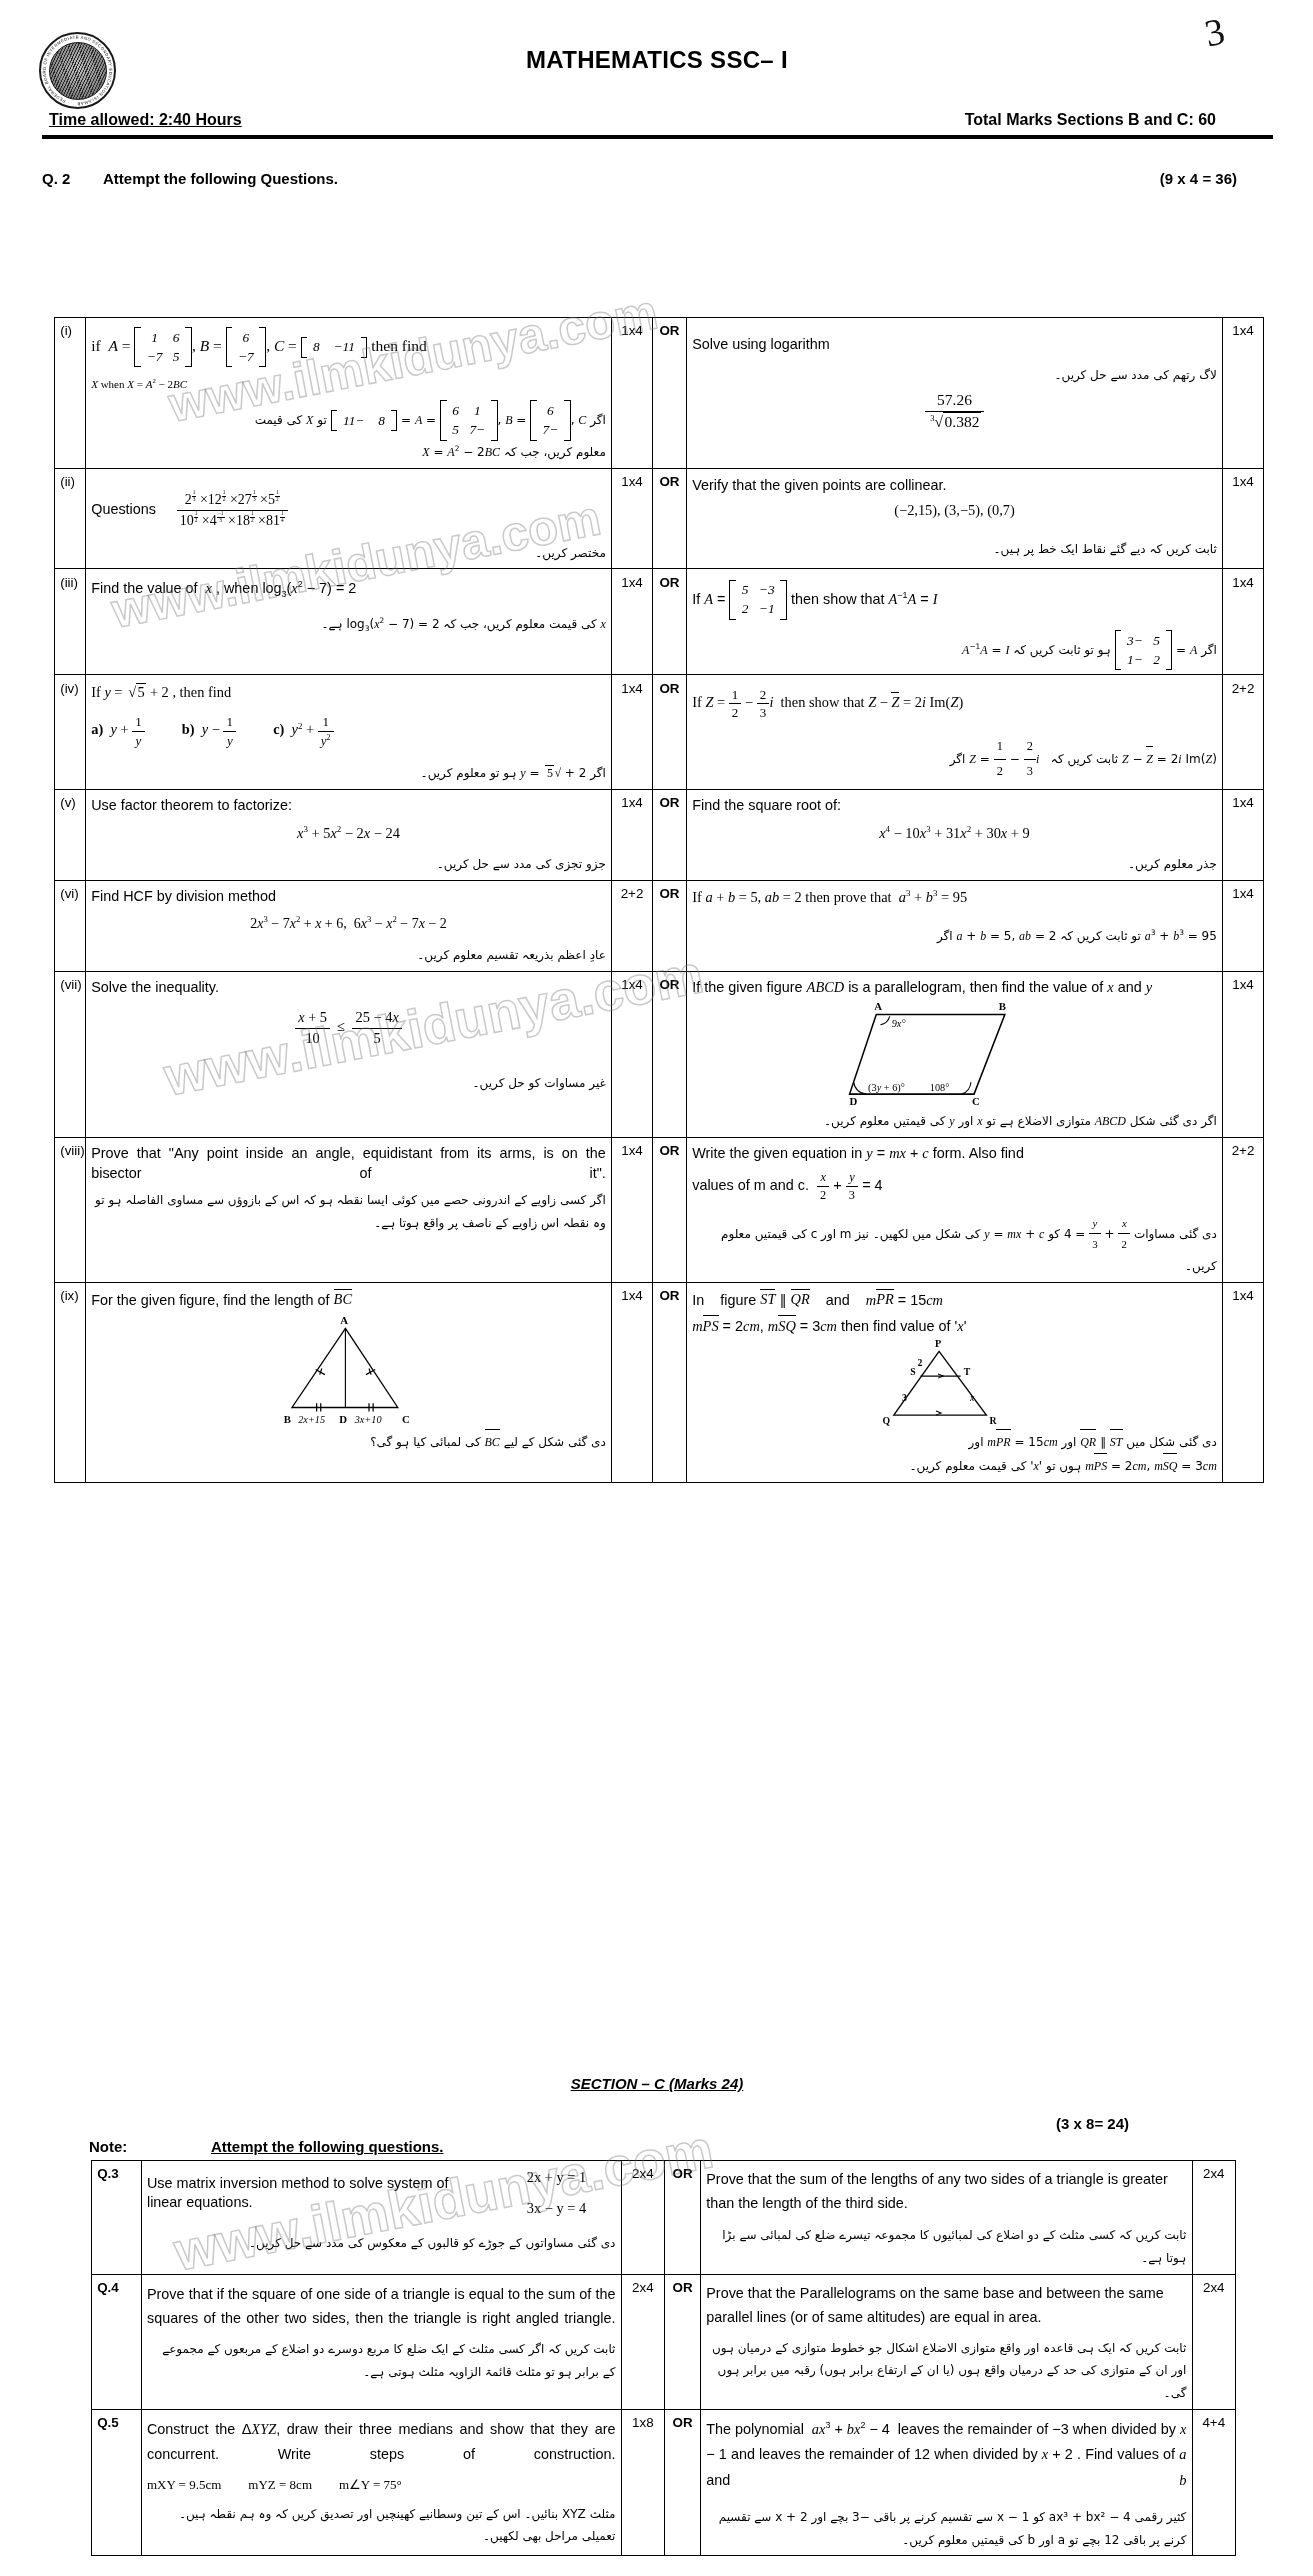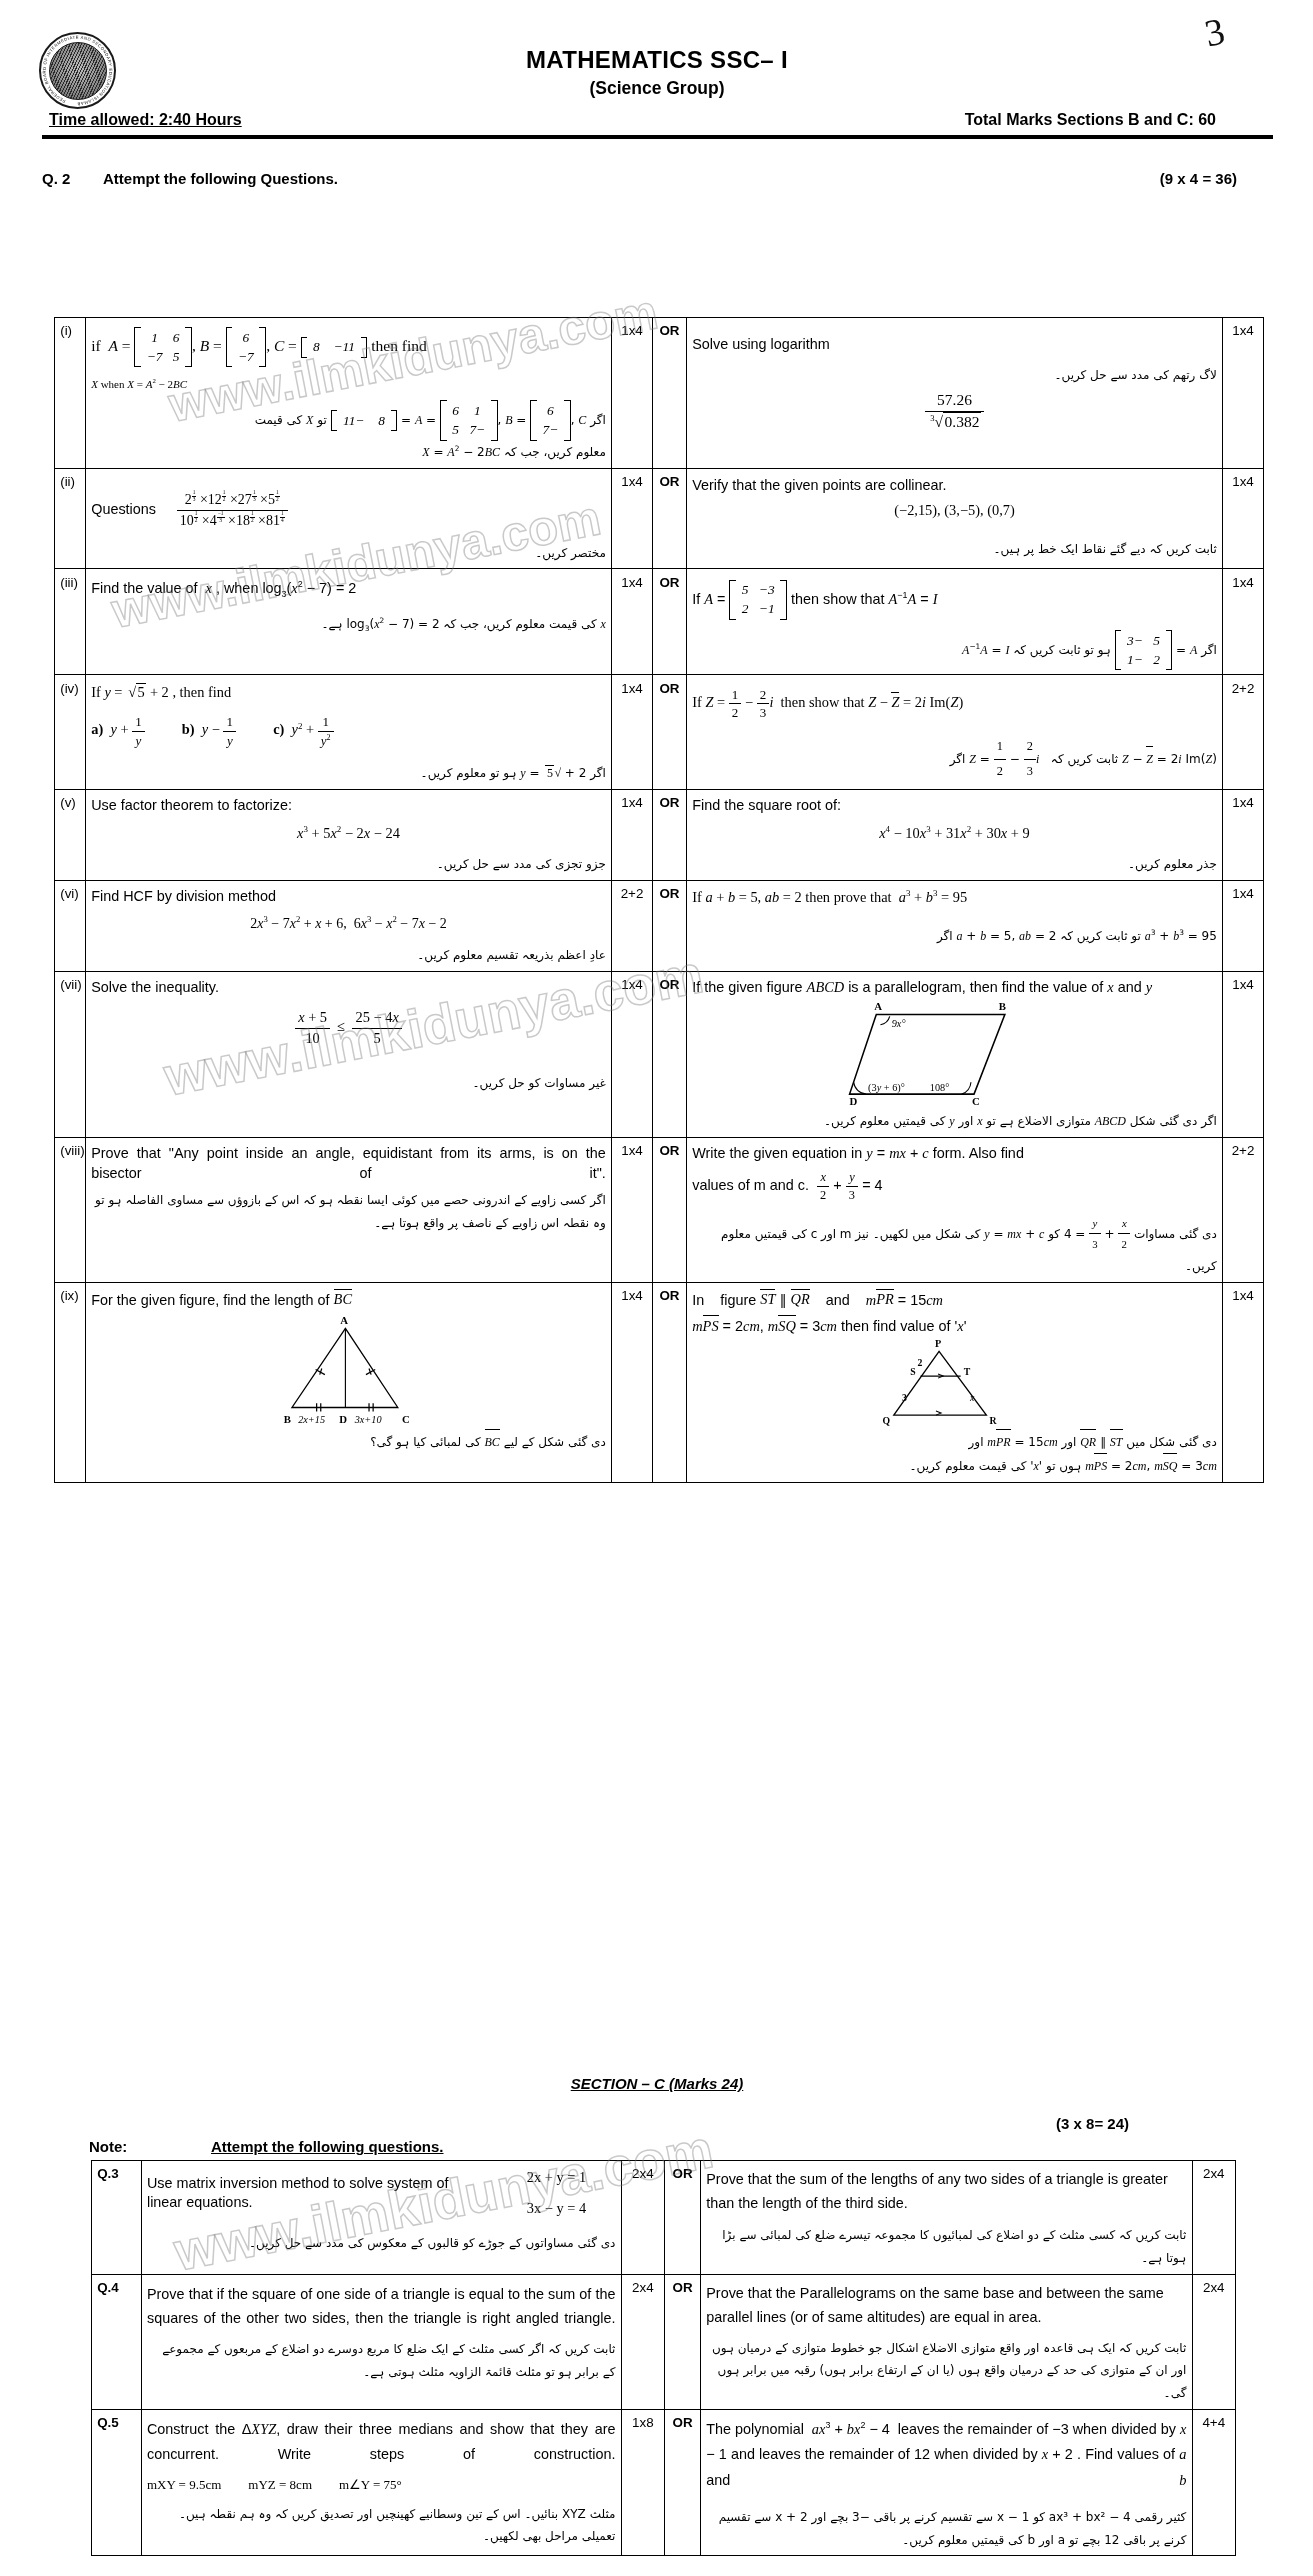--- a/index.html
+++ b/index.html
@@ -173,21 +173,20 @@
       <defs>
         <path id="cpath" d="M 75,137 A 62,62 0 1 1 75,13 A 62,62 0 1 1 75,137" fill="none"></path>
       </defs>
       <text font-size="8.2" font-family="Liberation Sans, sans-serif" fill="#111" letter-spacing="1.0">
         <textPath href="#cpath" startOffset="6%">FEDERAL BOARD OF INTERMEDIATE AND SECONDARY EDUCATION ISLAMABAD</textPath>
       </text>
     </svg>
   </div>
 
   <h1 class="title">MATHEMATICS SSC– I</h1>
-  <div class="subtitle">(Science Group)</div>
   <div class="time-allowed">Time allowed: 2:40 Hours</div>
   <div class="total-marks">Total Marks Sections B and C:  60</div>
   <div class="hr-thick"></div>
   <div class="q2-label">Q. 2</div>
   <div class="q2-text">Attempt the following Questions.</div>
   <div class="q2-marks">(9 x 4 = 36)</div>
 
   <table class="qtable" style="left:54px; top:317px; width:1210px;">
 
     <tbody>

